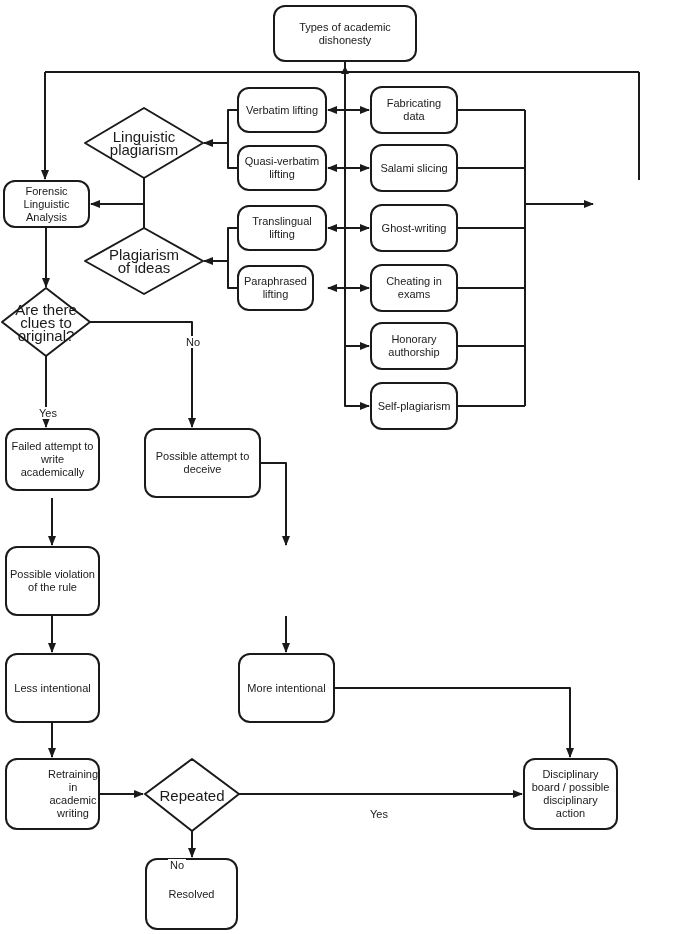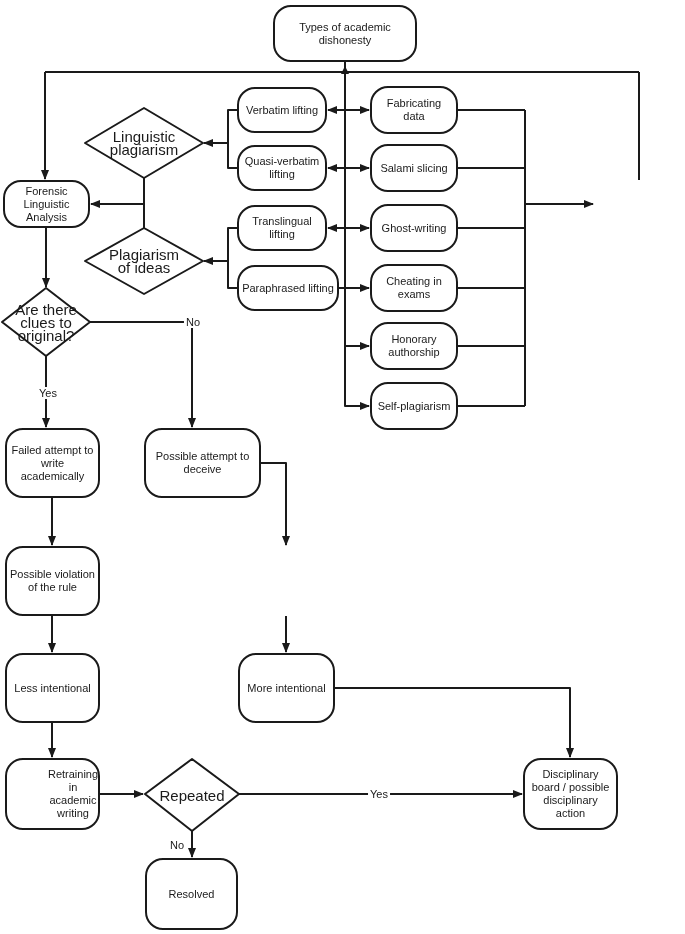--- a/index.html
+++ b/index.html
@@ -2,31 +2,31 @@
 <html><head>
 <meta charset="utf-8">
 <style>
   html,body{margin:0;padding:0;background:#ffffff;}
   #canvas{
     position:relative;width:685px;height:934px;background:#ffffff;
     font-family:"Liberation Sans", sans-serif;color:#1a1a1a;overflow:hidden;
   }
   #wires{position:absolute;left:0;top:0;width:685px;height:934px;}
   .box{
-    position:absolute;box-sizing:border-box;border:2px solid #1a1a1a;border-radius:18px;
+    position:absolute;box-sizing:border-box;border:2px solid #1a1a1a;border-radius:12px;
     background:#ffffff;display:flex;align-items:center;justify-content:center;
     text-align:center;font-size:11px;line-height:13px;padding:2px 3px;
   }
   .dlabel{
     position:absolute;transform:translate(-50%,-50%);text-align:center;
     font-size:15px;line-height:13px;white-space:pre-line;
   }
   .edge-label{
     position:absolute;transform:translate(-50%,-50%);background:#ffffff;
-    font-size:11px;line-height:12px;padding:0 2px;
+    font-size:11px;line-height:12px;padding:0 2px;margin-top:20px;
   }
 </style>
 </head>
 <body>
 
 <div id="canvas">
 
   <svg id="wires" viewBox="0 0 685 934" xmlns="http://www.w3.org/2000/svg">
     <defs>
       <marker id="ah" markerWidth="10" markerHeight="8" refX="9" refY="4" orient="auto" markerUnits="userSpaceOnUse">
@@ -92,31 +92,31 @@
     </g>
   </svg>
 
   <div class="box" style="left:273px;top:5px;width:144px;height:57px;">Types of academic dishonesty</div>
 
   <div class="box" style="left:3px;top:180px;width:87px;height:48px;">Forensic Linguistic Analysis</div>
 
   <div class="box" style="left:237px;top:87px;width:90px;height:46px;">Verbatim lifting</div>
   <div class="box" style="left:237px;top:145px;width:90px;height:46px;">Quasi-verbatim lifting</div>
   <div class="box" style="left:237px;top:205px;width:90px;height:46px;">Translingual lifting</div>
-  <div class="box" style="left:237px;top:265px;width:102px;height:46px;">Paraphrased lifting</div>
+  <div class="box" style="left:237px;top:265px;width:77px;height:46px;">Paraphrased lifting</div>
 
   <div class="box" style="left:370px;top:86px;width:88px;height:48px;">Fabricating data</div>
   <div class="box" style="left:370px;top:144px;width:88px;height:48px;">Salami slicing</div>
   <div class="box" style="left:370px;top:204px;width:88px;height:48px;">Ghost-writing</div>
   <div class="box" style="left:370px;top:264px;width:88px;height:48px;">Cheating in exams</div>
   <div class="box" style="left:370px;top:322px;width:88px;height:48px;">Honorary authorship</div>
   <div class="box" style="left:370px;top:382px;width:88px;height:48px;">Self-plagiarism</div>
 
 
-  <div class="box" style="left:5px;top:428px;width:95px;height:70px;">Failed attempt to write academically</div>
+  <div class="box" style="left:5px;top:428px;width:95px;height:63px;">Failed attempt to write academically</div>
   <div class="box" style="left:144px;top:428px;width:117px;height:70px;">Possible attempt to deceive</div>
   <div class="box" style="left:5px;top:546px;width:95px;height:70px;">Possible violation of the rule</div>
   <div class="box" style="left:5px;top:653px;width:95px;height:70px;">Less intentional</div>
   <div class="box" style="left:238px;top:653px;width:97px;height:70px;">More intentional</div>
   <div class="box" style="left:5px;top:758px;width:95px;height:72px;padding-left:44px;">Retraining in academic writing</div>
   <div class="box" style="left:523px;top:758px;width:95px;height:72px;">Disciplinary board / possible disciplinary action</div>
   <div class="box" style="left:145px;top:858px;width:93px;height:72px;">Resolved</div>
 
   <div class="dlabel" style="left:144px;top:143px;width:80px;">Linguistic plagiarism</div>
   <div class="dlabel" style="left:144px;top:261px;width:80px;">Plagiarism of ideas</div>

